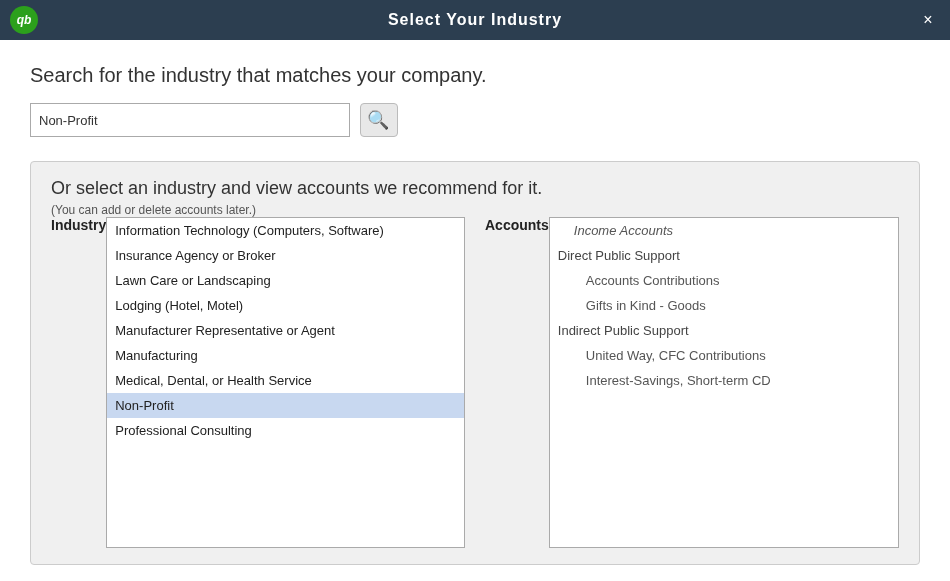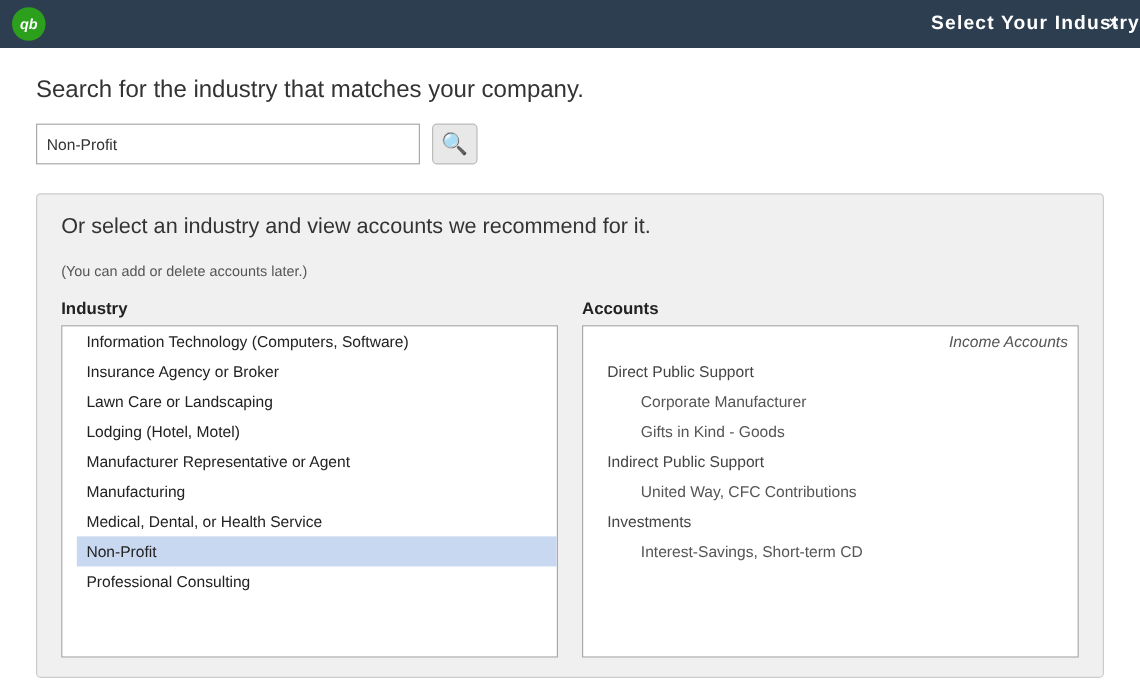--- a/index.html
+++ b/index.html
@@ -18,21 +18,21 @@
       background: #fff;
       display: flex;
       flex-direction: column;
     }
 
     .title-bar {
       background: #2c3e50;
       color: #fff;
       display: flex;
       align-items: center;
-      justify-content: flex-end;
+      justify-content: center;
       height: 40px;
       position: relative;
       flex-shrink: 0;
     }
 
     .title-bar-logo {
       position: absolute;
       left: 10px;
       top: 50%;
       transform: translateY(-50%);
@@ -116,21 +116,20 @@
     }
 
     .select-panel {
       background: #f0f0f0;
       border: 1px solid #ccc;
       border-radius: 4px;
       padding: 16px 20px;
       flex: 1;
       display: flex;
       flex-direction: column;
-      gap: 16px;
     }
 
     .select-panel-title {
       font-size: 18px;
       color: #333;
       margin-bottom: 4px;
     }
 
     .select-panel-subtitle {
       font-size: 12px;
@@ -139,21 +138,21 @@
 
     .columns {
       display: flex;
       gap: 20px;
       flex: 1;
     }
 
     .column {
       flex: 1;
       display: flex;
-      flex-direction: column;
+      flex-direction: row;
     }
 
     .column-header {
       font-weight: bold;
       font-size: 14px;
       color: #222;
       margin-bottom: 6px;
     }
 
     .list-box {
@@ -163,41 +162,39 @@
       flex: 1;
       min-height: 230px;
     }
 
     .list-item {
       padding: 5px 8px;
       cursor: pointer;
       color: #222;
       font-size: 13px;
       border-bottom: none;
-      margin-left: 12px;
     }
 
     .list-item.selected {
       background: #c8d8f0;
     }
 
     .list-item.indent-1 {
       color: #444;
     }
 
     .list-item.indent-2 {
       padding-left: 36px;
       color: #555;
     }
 
     .list-item.section-header {
       font-style: italic;
       color: #555;
-      padding-left: 0;
-      text-align: right;
+      padding-left: 24px;
     }
 
     
     .list-box::-webkit-scrollbar {
       width: 16px;
     }
     .list-box::-webkit-scrollbar-track {
       background: #f0f0f0;
     }
     .list-box::-webkit-scrollbar-thumb {
@@ -249,24 +246,23 @@
               <div class="list-item">Professional Consulting</div>
             </div>
         </div>
 
         <div class="column">
           <div class="column-header">Accounts</div>
           <div class="list-box">
 
           <div class="list-item section-header">Income Accounts</div>
               <div class="list-item indent-1">Direct Public Support</div>
-              <div class="list-item indent-2">Corporate Manufacturer</div>
+              <div class="list-item indent-2">Accounts Contributions</div>
               <div class="list-item indent-2">Gifts in Kind - Goods</div>
               <div class="list-item indent-1">Indirect Public Support</div>
               <div class="list-item indent-2">United Way, CFC Contributions</div>
-              <div class="list-item indent-1">Investments</div>
               <div class="list-item indent-2">Interest-Savings, Short-term CD</div>
             </div>
         </div>
       </div>
     </div>
   </div>
 </div>
 
 </body></html>

